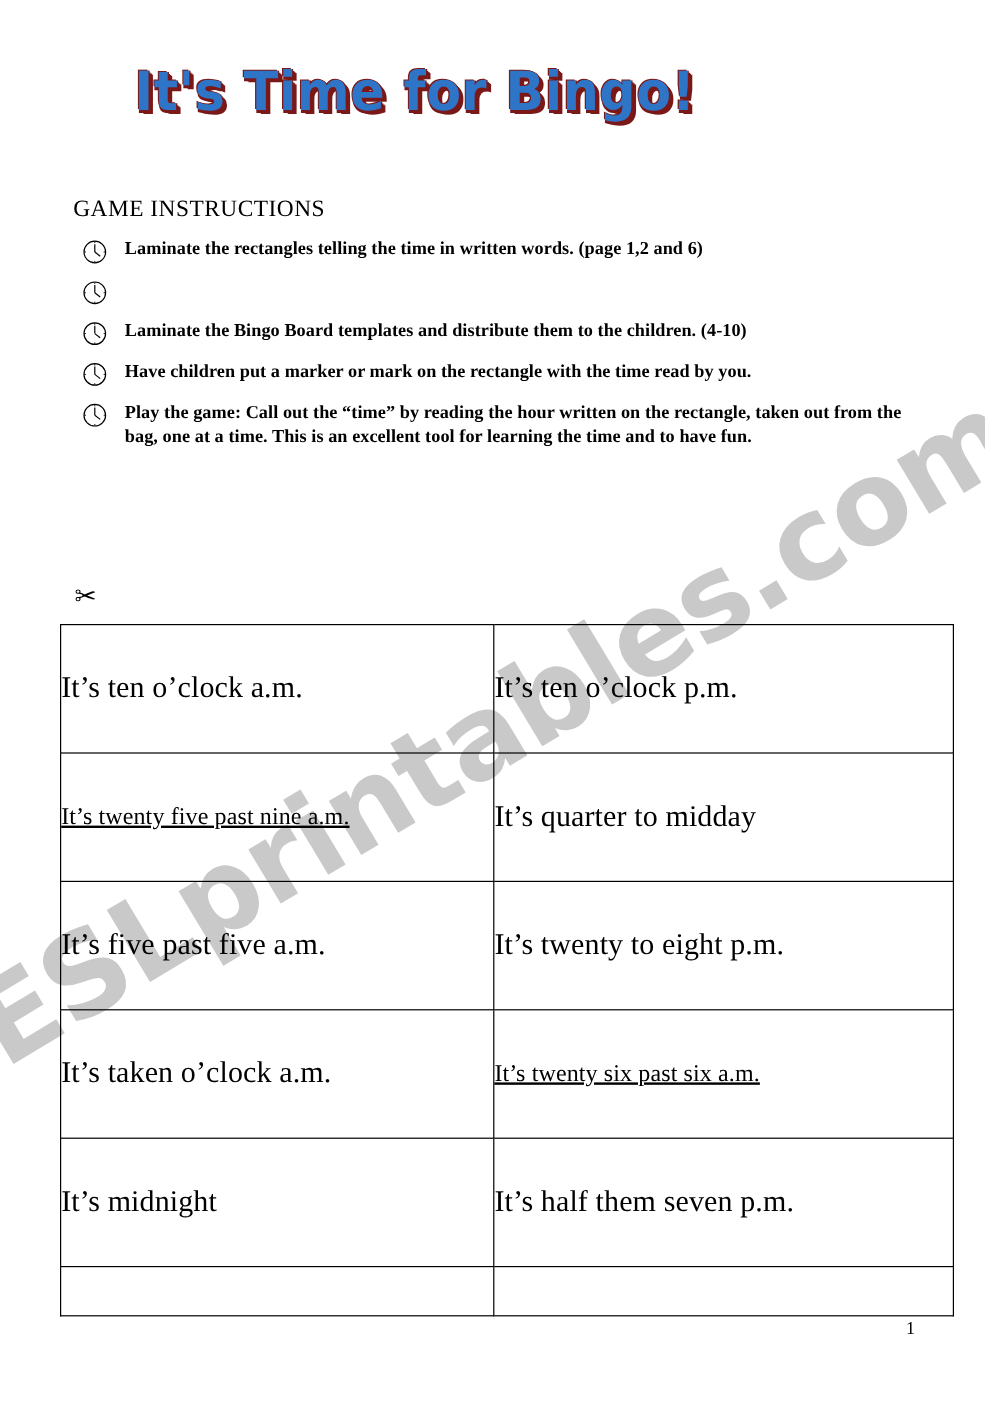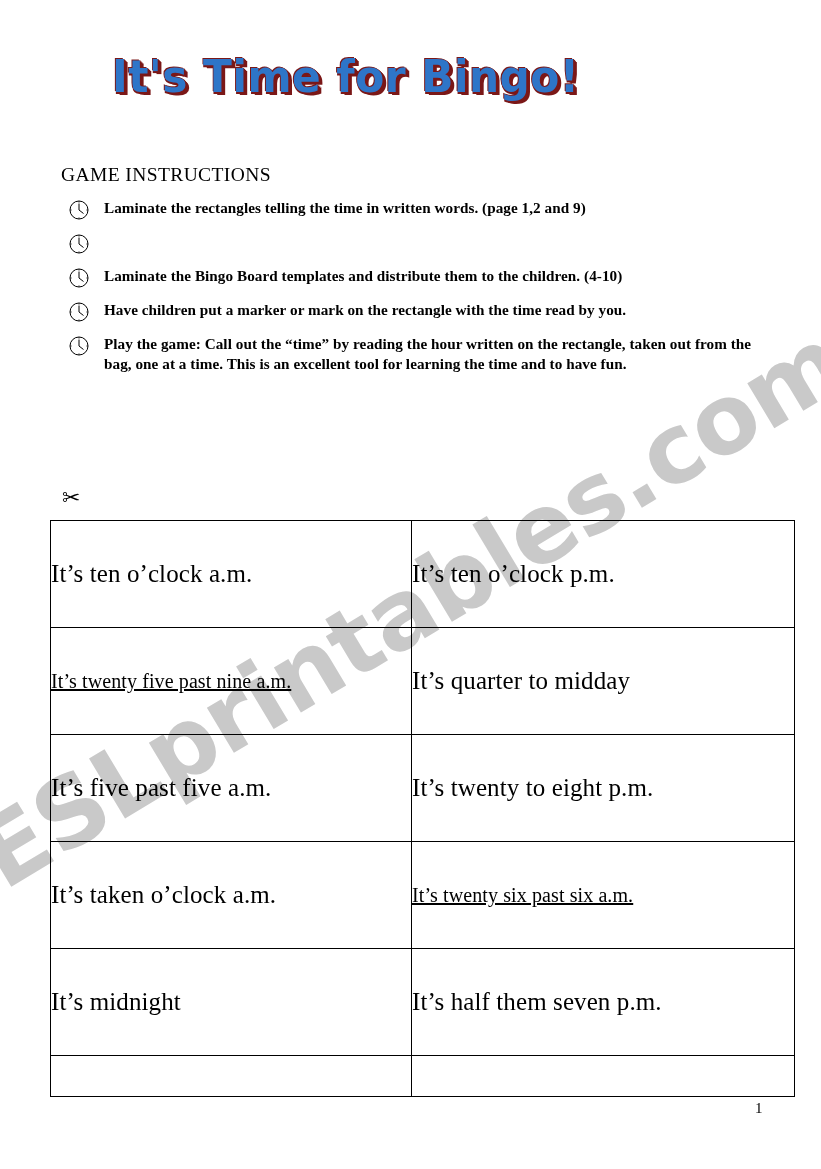--- a/index.html
+++ b/index.html
@@ -170,21 +170,21 @@
       <svg width="22" height="22" viewBox="0 0 22 22">
         <circle cx="11" cy="11" r="9" fill="none" stroke="#000" stroke-width="1"></circle>
         <line x1="11" y1="11" x2="11" y2="4.5" stroke="#000" stroke-width="1"></line>
         <line x1="11" y1="11" x2="15.5" y2="14.5" stroke="#000" stroke-width="1"></line>
         <line x1="11" y1="2.2" x2="11" y2="3.6" stroke="#000" stroke-width="0.8"></line>
         <line x1="11" y1="18.4" x2="11" y2="19.8" stroke="#000" stroke-width="0.8"></line>
         <line x1="2.2" y1="11" x2="3.6" y2="11" stroke="#000" stroke-width="0.8"></line>
         <line x1="18.4" y1="11" x2="19.8" y2="11" stroke="#000" stroke-width="0.8"></line>
       </svg>
     </span>
-    <span class="instr-text">Laminate the rectangles telling the time in written words. (page 1,2 and 9)</span>
+    <span class="instr-text">Laminate the rectangles telling the time in written words. (page 1,2 and 6)</span>
   </div>
 
   <div class="instr-row">
     <span class="clock-icon">
       <svg width="22" height="22" viewBox="0 0 22 22">
         <circle cx="11" cy="11" r="9" fill="none" stroke="#000" stroke-width="1"></circle>
         <line x1="11" y1="11" x2="11" y2="4.5" stroke="#000" stroke-width="1"></line>
         <line x1="11" y1="11" x2="15.5" y2="14.5" stroke="#000" stroke-width="1"></line>
         <line x1="11" y1="2.2" x2="11" y2="3.6" stroke="#000" stroke-width="0.8"></line>
         <line x1="11" y1="18.4" x2="11" y2="19.8" stroke="#000" stroke-width="0.8"></line>

